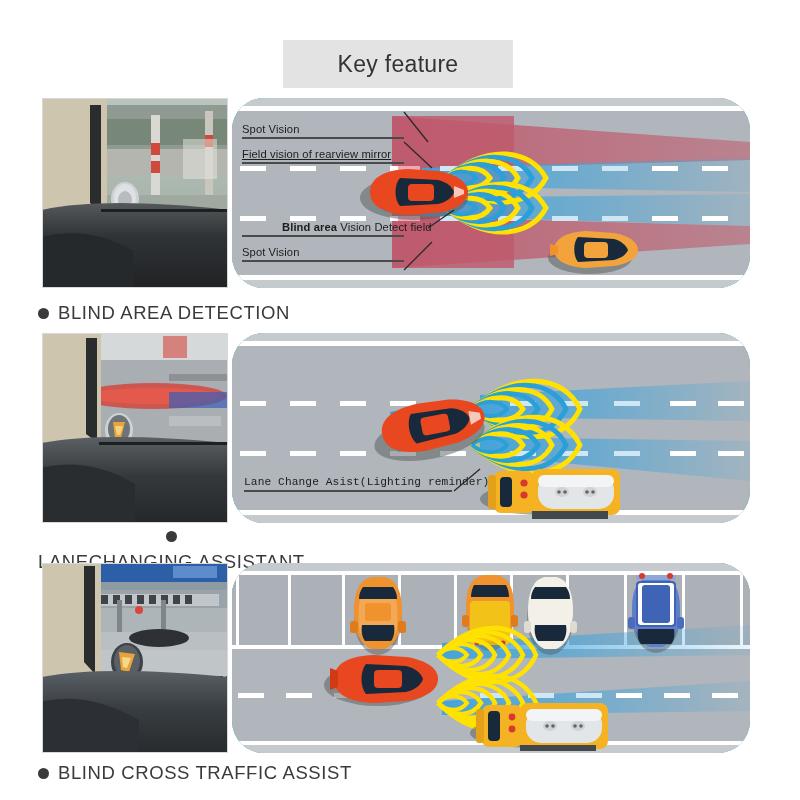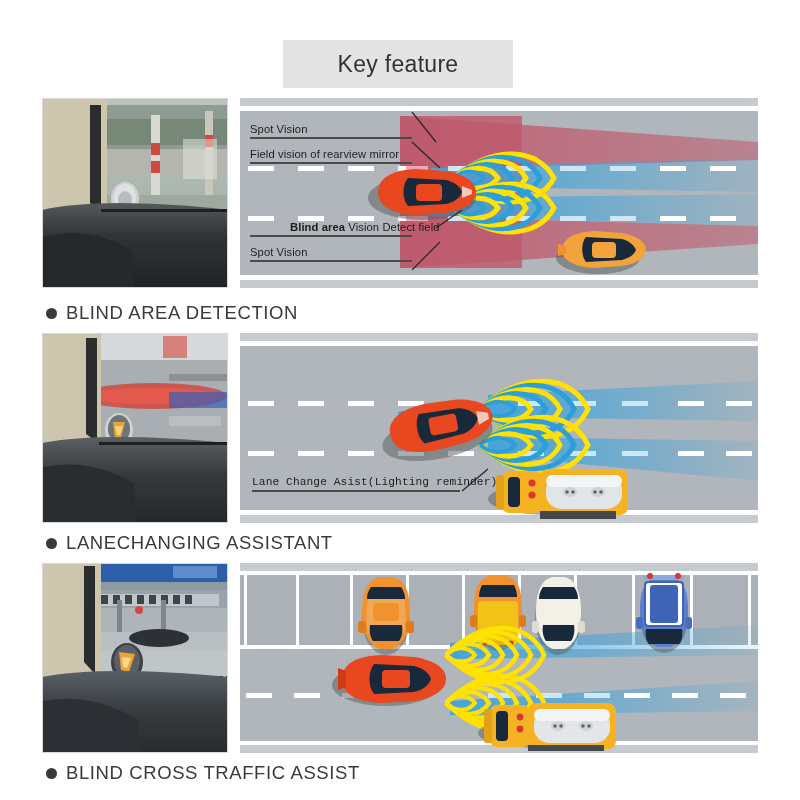--- a/index.html
+++ b/index.html
@@ -56,37 +56,38 @@
     top: 0;
     width: 186px;
     height: 190px;
     border: 1px solid #d8d8d8;
     box-sizing: border-box;
     overflow: hidden;
     background: #9aa3a8;
   }
   .diagram {
     position: absolute;
-    left: 240px;
+    left: 232px;
     top: 0;
     width: 518px;
     height: 190px;
     overflow: hidden;
     background: #14b8a6;
+    border-radius: 32px;
   }
   .caption {
     position: absolute;
-    left: 46px;
+    left: 38px;
     display: flex;
     align-items: center;
     gap: 9px;
     height: 24px;
   }
   .cap1 { top: 203px; }
-  .cap2 { top: 198px; }
+  .cap2 { top: 198px; flex-direction: column; }
   .cap3 { top: 198px; }
   .bullet {
     width: 11px;
     height: 11px;
     border-radius: 50%;
     background: #3a3a3a;
     flex: none;
   }
   .caption .cap-text {
     font-size: 18.5px;
@@ -248,21 +249,21 @@
         <line x1="172" y1="14" x2="196" y2="44" stroke="#2a2a2a" stroke-width="1.3"></line>
         <line x1="172" y1="44" x2="200" y2="70" stroke="#2a2a2a" stroke-width="1.3"></line>
         <line x1="196" y1="130" x2="222" y2="112" stroke="#2a2a2a" stroke-width="1.3"></line>
         <line x1="172" y1="172" x2="200" y2="144" stroke="#2a2a2a" stroke-width="1.3"></line>
       </svg>
 
       
       <div class="lbl" style="left:10px; top:25px;">Spot Vision</div>
       <div class="label-line" style="left:10px; top:39px; width:162px;"></div>
 
-      <div class="lbl" style="left:10px; top:50px;">Field vision of rearview mirror</div>
+      <div class="lbl" style="left:10px; top:50px;text-decoration:underline;">Field vision of rearview mirror</div>
       <div class="label-line" style="left:10px; top:64px; width:162px;"></div>
 
       <div class="lbl" style="left:10px; top:123px;padding-left:40px;">
         <b>Blind area</b><span> Vision Detect field</span>
       </div>
       <div class="label-line" style="left:10px; top:137px; width:162px;"></div>
 
       <div class="lbl" style="left:10px; top:148px;">Spot Vision</div>
       <div class="label-line" style="left:10px; top:162px; width:162px;"></div>
     </div>

